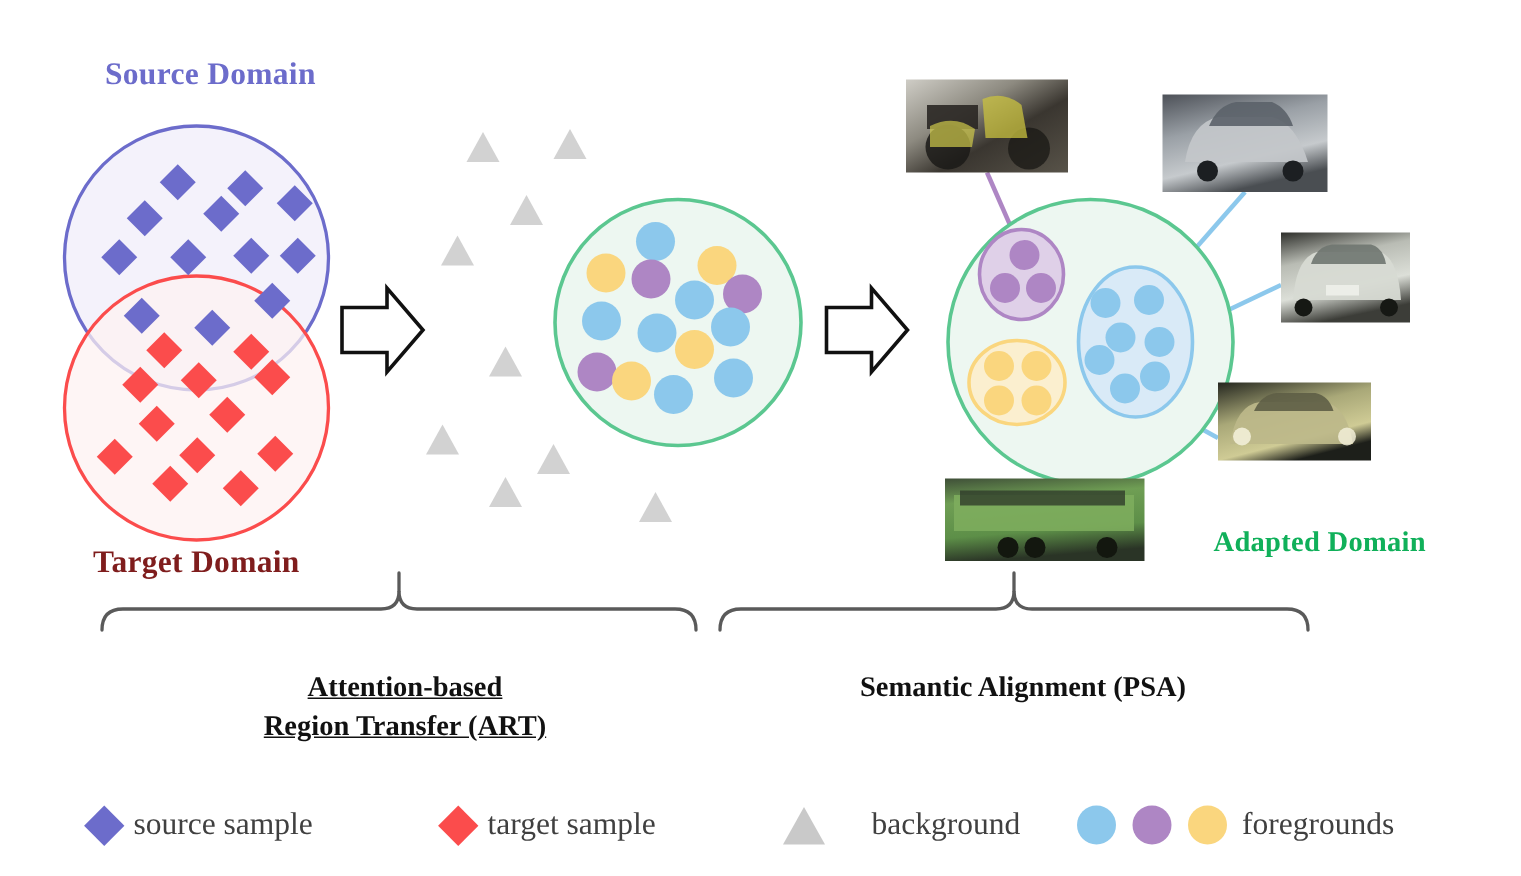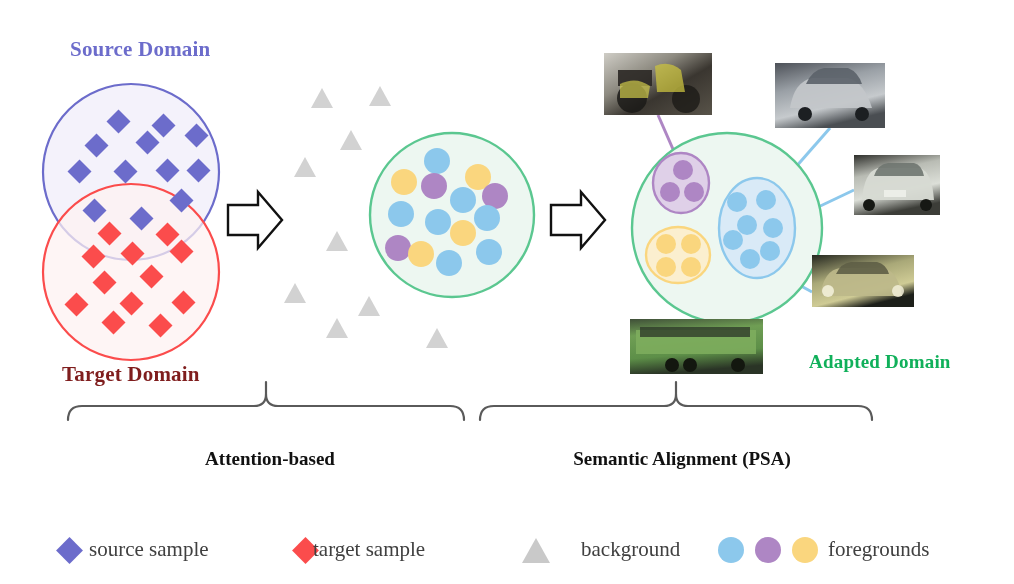--- a/index.html
+++ b/index.html
@@ -53,20 +53,21 @@
     font-weight: bold;
     font-size: 19px;
     color: #111111;
     line-height: 26px;
     white-space: nowrap;
   }
   #art-caption {
     left: 75px;
     top: 446px;
     width: 390px;
+    text-decoration: underline;
   }
   #psa-caption {
     left: 487px;
     top: 446px;
     width: 390px;
   }
   .legend-text {
     position: absolute;
     font-family: "Liberation Serif", serif;
     font-size: 21px;
@@ -287,25 +288,26 @@
 </svg>
 
 <div class="label" id="src-domain-label">Source Domain</div>
 
 <div class="label" id="tgt-domain-label">Target Domain</div>
 
 <div class="label" id="adapted-domain-label">Adapted Domain</div>
 
 <div class="brace-caption" id="art-caption">
   <div>Attention-based</div>
+  <div>Region Transfer (ART)</div>
 </div>
 
 <div class="brace-caption" id="psa-caption">
   <div>Semantic Alignment (PSA)</div>
 </div>
 
 <div class="legend-text" style="left:89px; top:537px;">source sample</div>
 
-<div class="legend-text" style="left:313px; top:537px;font-family:Liberation Serif, serif;">target sample</div>
+<div class="legend-text" style="left:325px; top:537px;font-family:Liberation Serif, serif;">target sample</div>
 
 <div class="legend-text" style="left:581px; top:537px;">background</div>
 
 <div class="legend-text" style="left:828px; top:537px;">foregrounds</div>
 
 </body></html>

